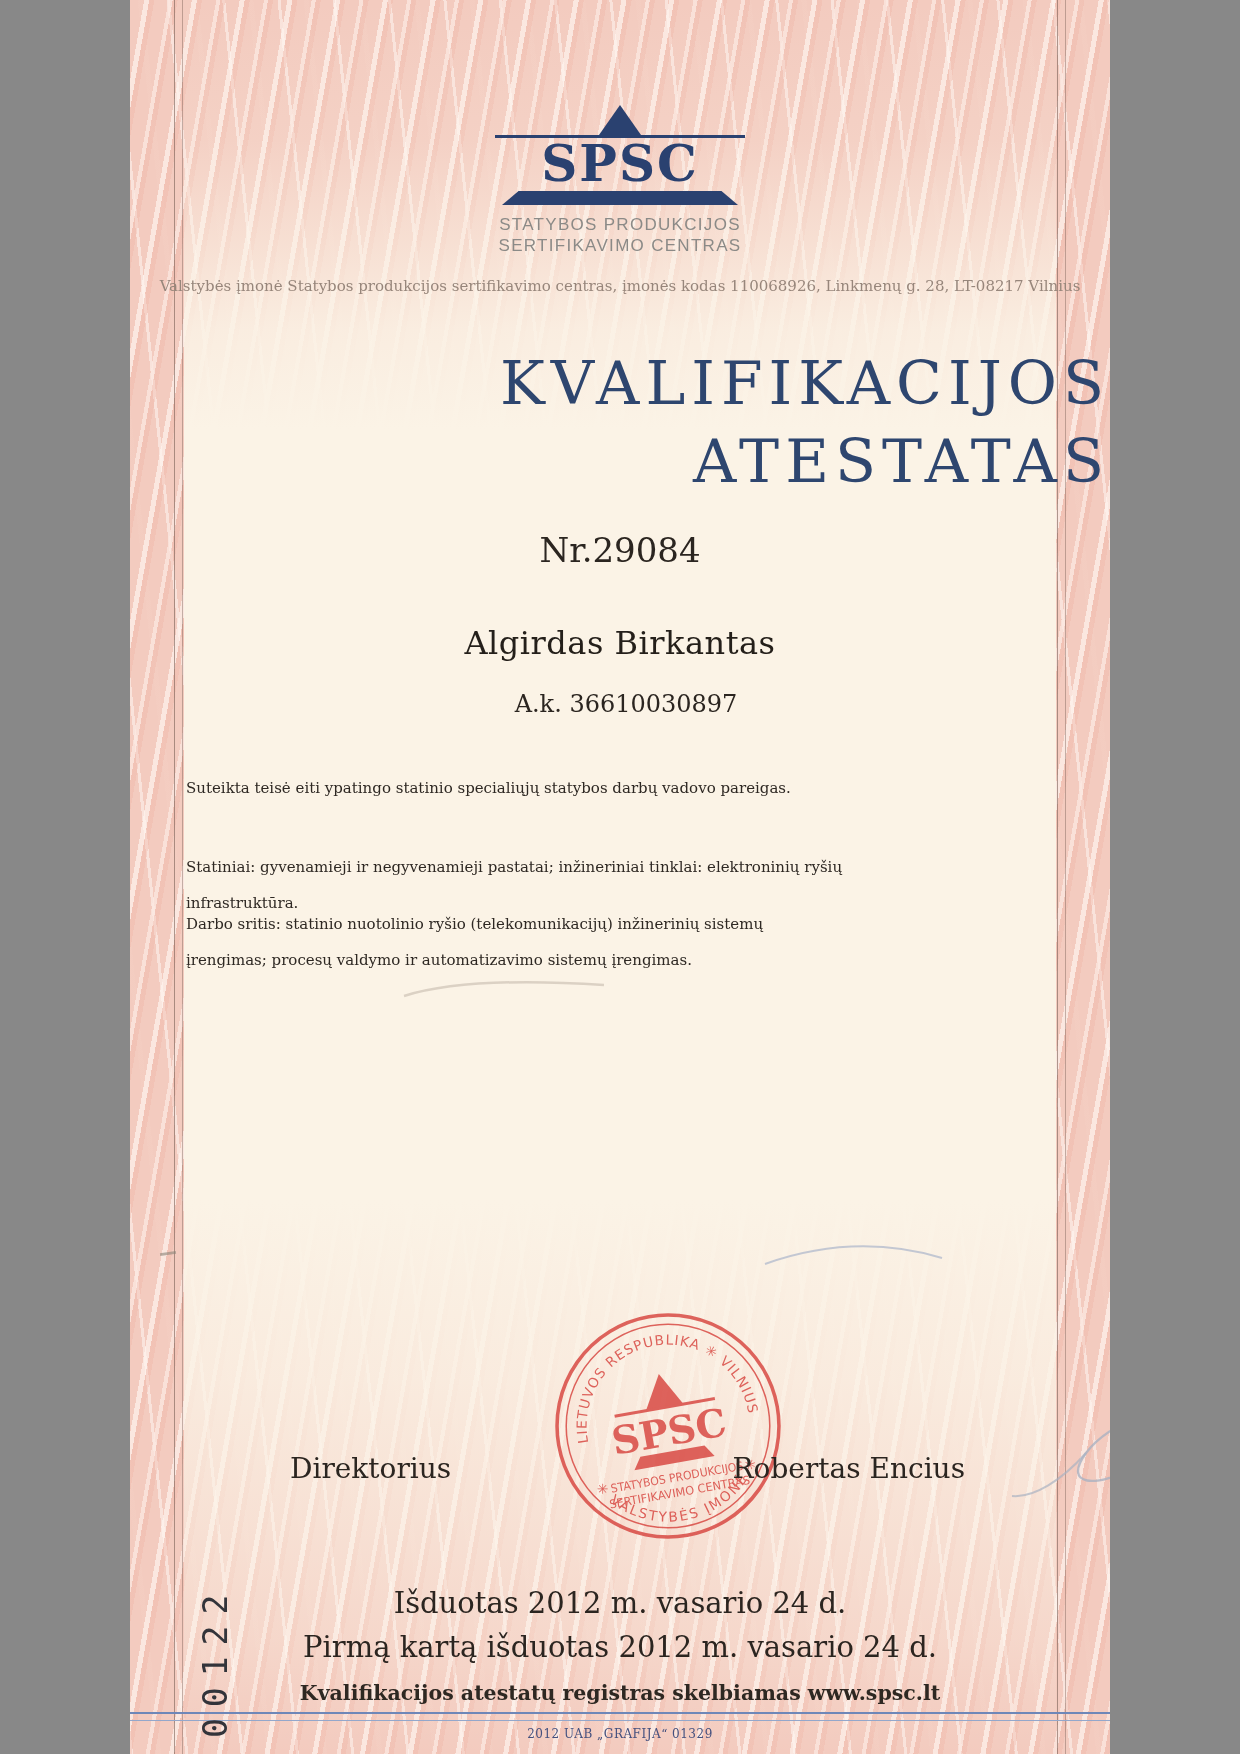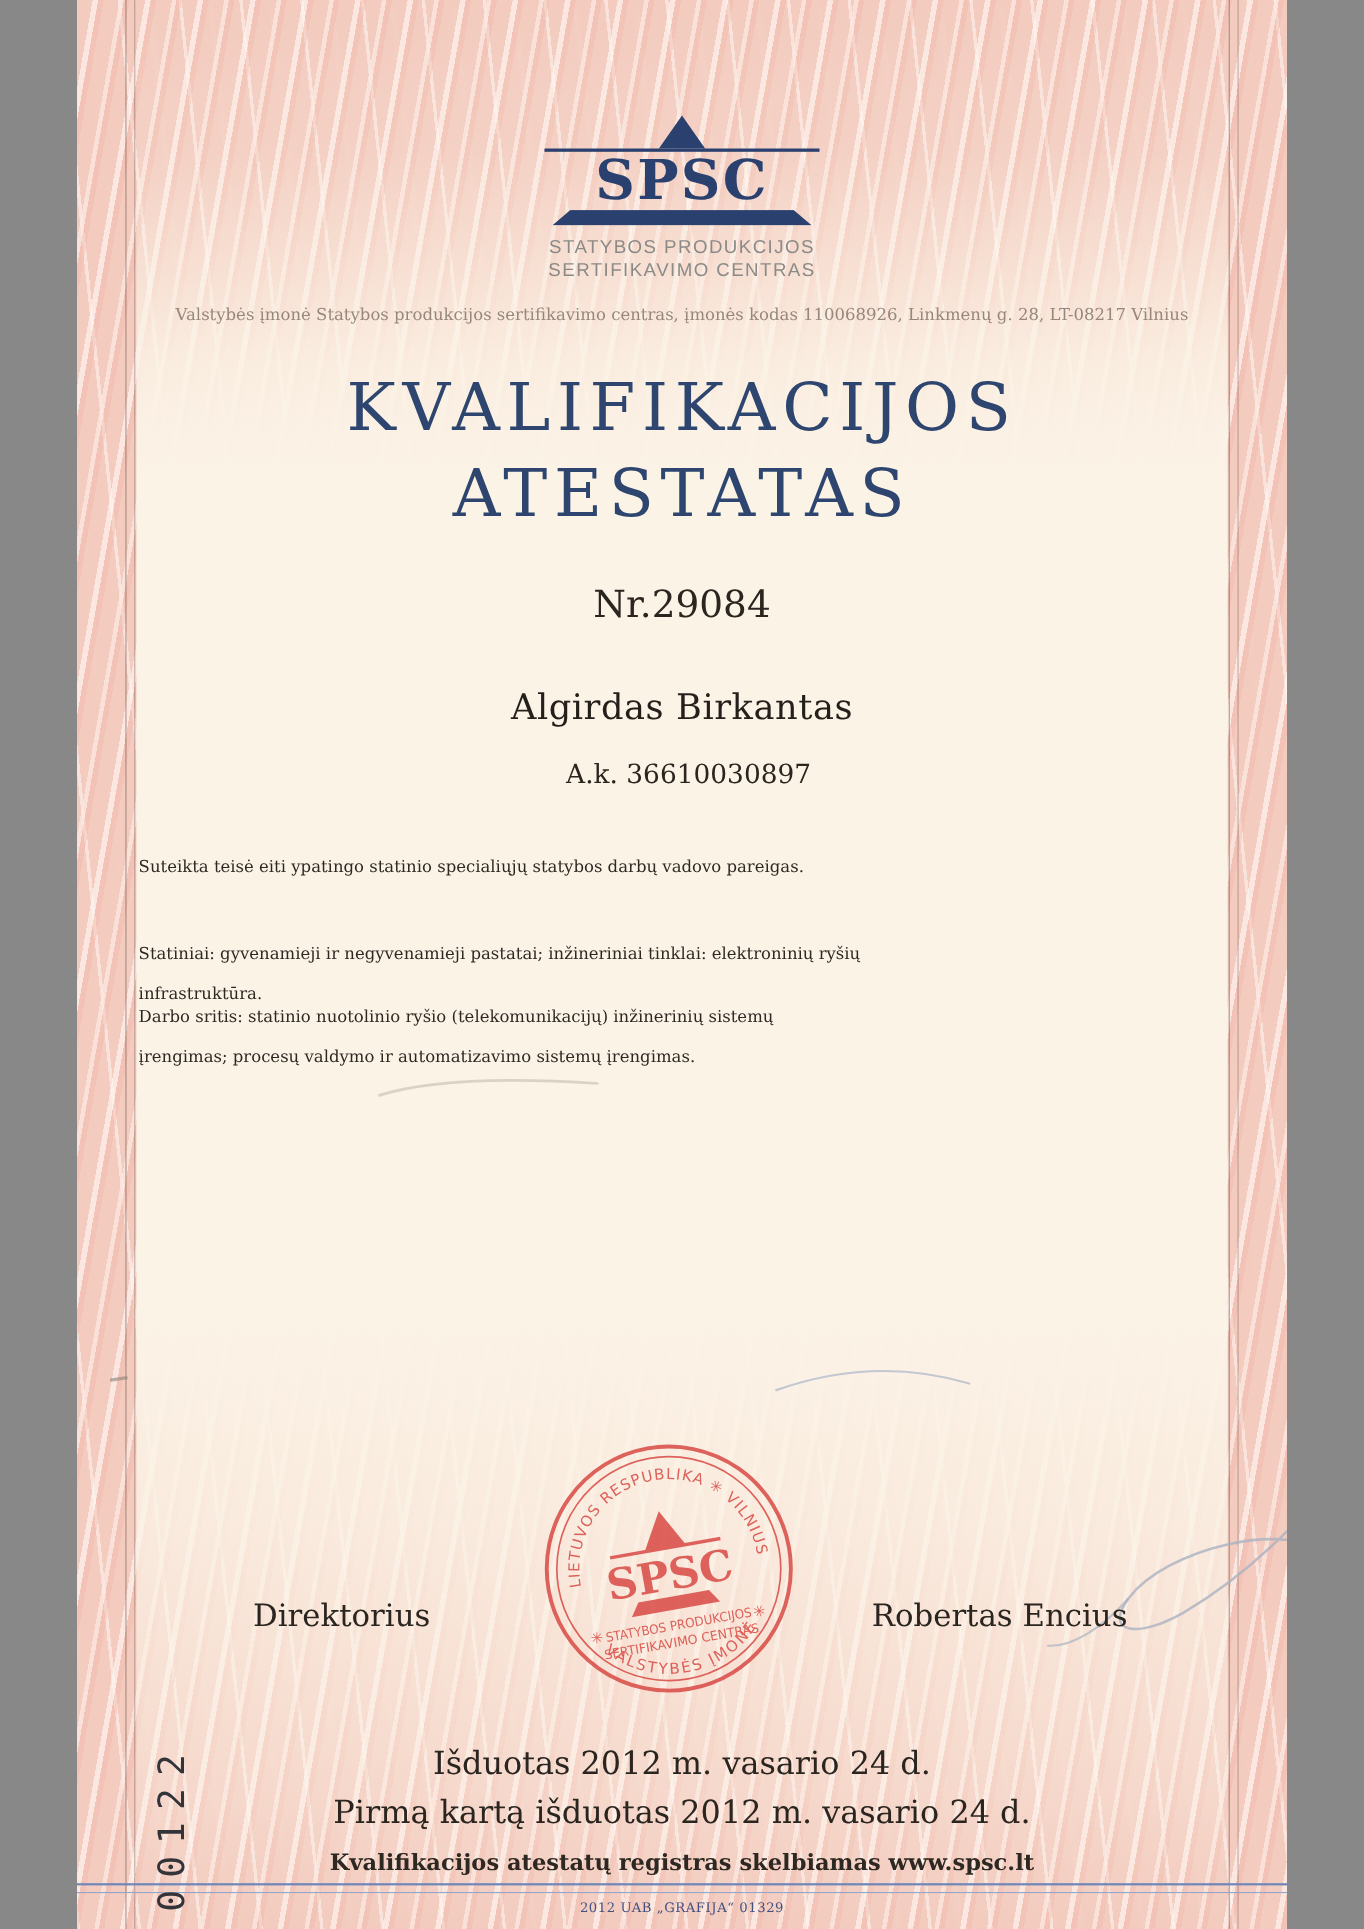--- a/index.html
+++ b/index.html
@@ -1,17 +1,17 @@
 <!DOCTYPE html>
 <html><head>
 <meta charset="utf-8">
 <style>
   html,body{margin:0;padding:0;background:#888;}
   .page{
-    position:relative;width:1100px;height:1754px;margin:0 auto;overflow:hidden;
+    position:relative;width:980px;height:1754px;margin:0 auto;overflow:hidden;
     background-color:#f3cbbf;
     background-image:
       repeating-linear-gradient(100deg,
         rgba(255,255,255,0) 0 14px, rgba(255,246,241,.65) 14px 19px,
         rgba(240,181,166,.38) 19px 24px, rgba(255,255,255,0) 24px 38px,
         rgba(252,233,226,.72) 38px 42px, rgba(238,176,161,.32) 42px 47px),
       repeating-linear-gradient(84deg,
         rgba(255,250,247,.5) 0 3px, rgba(0,0,0,0) 3px 26px,
         rgba(244,206,194,.55) 26px 31px, rgba(0,0,0,0) 31px 55px);
     font-family:"DejaVu Serif","Liberation Serif",serif;
@@ -41,21 +41,21 @@
   .logo-mark .bar{position:absolute;left:0;right:0;bottom:0;height:3px;background:#2a4170;}
   .logo-tri{position:absolute;left:50%;bottom:3px;transform:translateX(-50%);width:0;height:0;
     border-left:21px solid transparent;border-right:21px solid transparent;border-bottom:30px solid #2a4170;}
   .logo-acronym{font-size:50px;font-weight:bold;color:#2a4170;letter-spacing:2px;line-height:1.02;}
   .logo-base{width:236px;height:14px;background:#2a4170;margin-top:2px;
     clip-path:polygon(7% 0,93% 0,100% 100%,0 100%);}
   .org-subtitle{margin-top:9px;font-family:"Liberation Sans","DejaVu Sans",sans-serif;
     font-size:17px;color:#8b8a87;letter-spacing:1.3px;line-height:21px;text-align:center;}
   .org-line{top:261px;font-size:15px;color:#97867b;margin-top:16px;}
 
-  .title{top:332px;font-size:60px;line-height:78px;color:#2e466f;letter-spacing:6px;}
+  .title{top:344px;font-size:60px;line-height:78px;color:#2e466f;letter-spacing:6px;text-align:right;}
   .cert-no{top:530px;font-size:34px;color:#2b2520;}
   .holder{top:624px;font-size:32px;font-weight:normal;color:#241f1a;letter-spacing:.5px;}
   .holder-code{top:690px;font-size:24px;color:#2b2520;padding-left:12px;}
   .para{left:56px;width:1160px;font-size:15px;line-height:36px;color:#2e2823;
     text-align:left;white-space:pre-line;}
   .grant{top:770px;}
   .buildings{top:836px;margin-top:13px;}
   .scope{top:906px;}
 
   .sig-role{top:1452px;left:160px;font-size:28px;color:#2b2520;}

